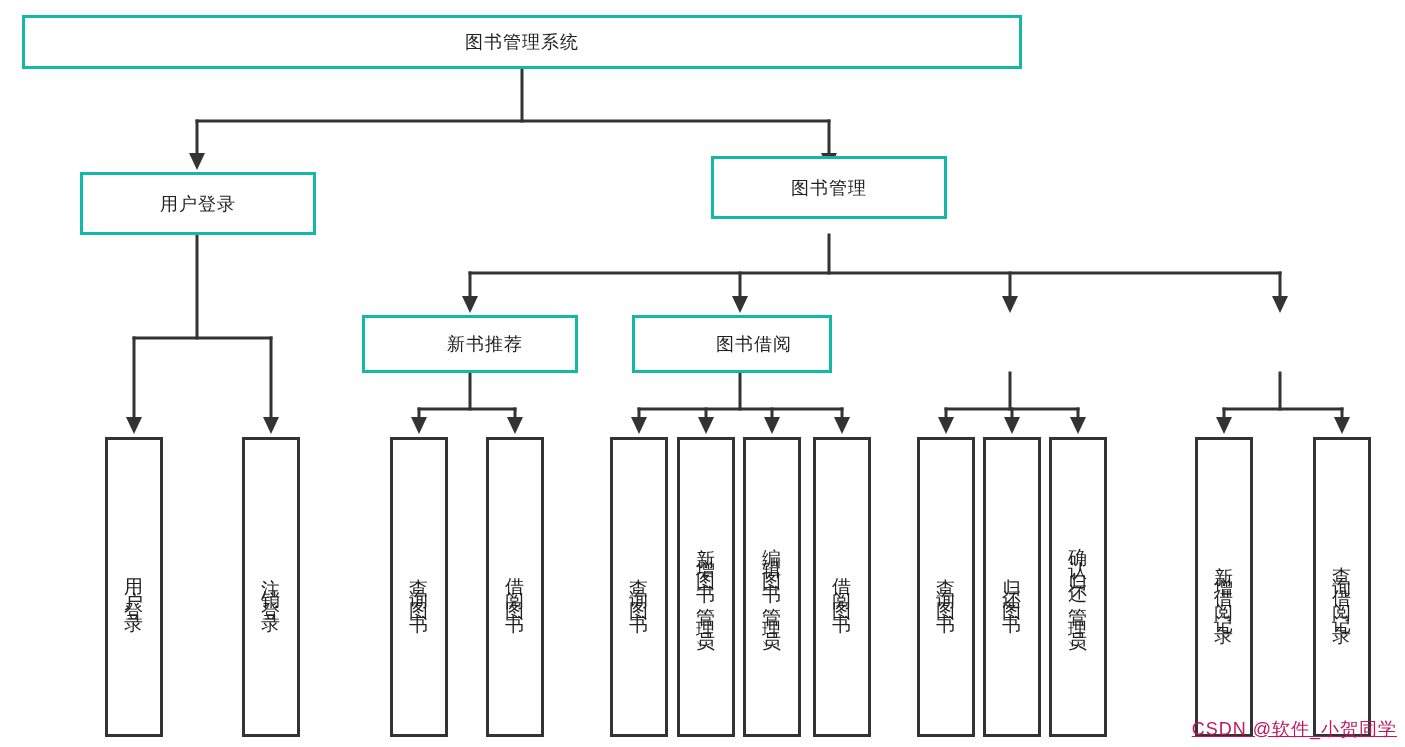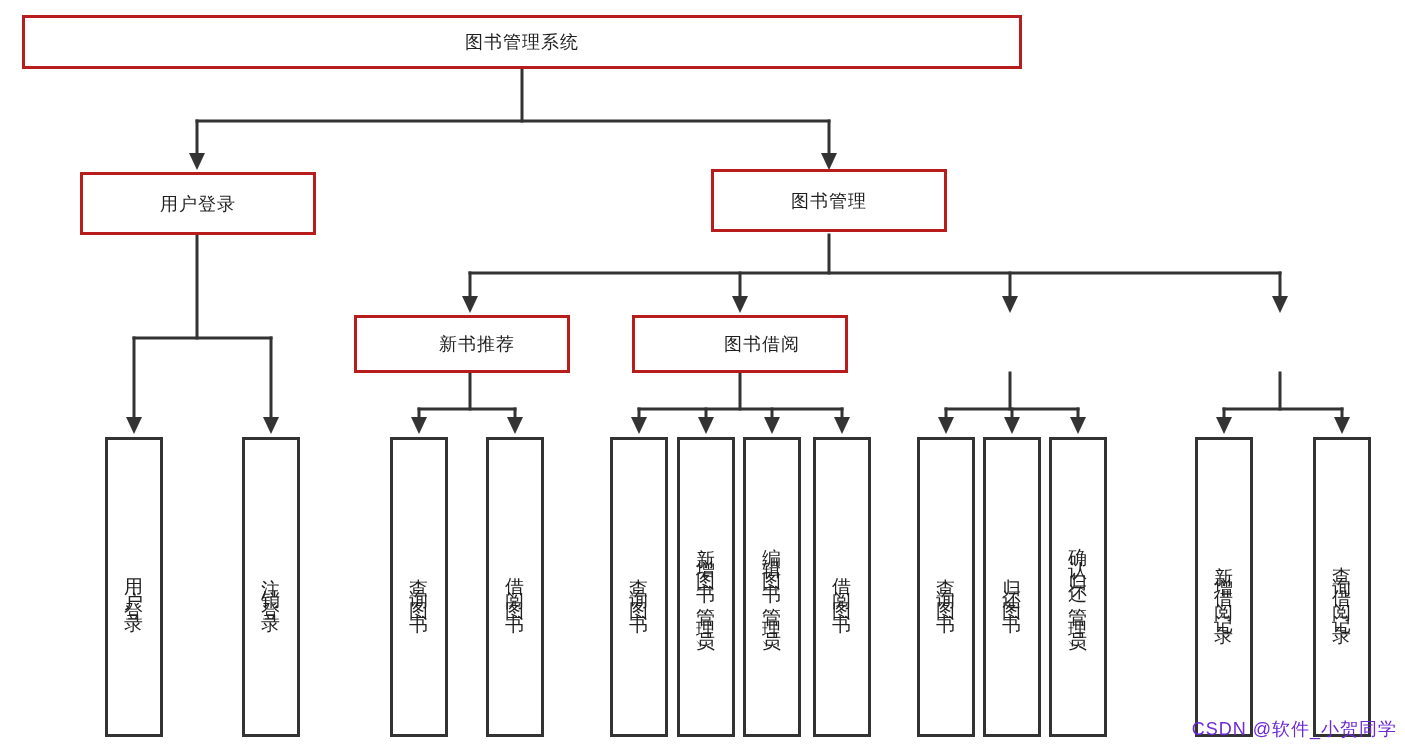--- a/index.html
+++ b/index.html
@@ -2,35 +2,35 @@
 <html><head>
 <meta charset="utf-8">
 <style>
   html,body{margin:0;padding:0;background:#ffffff;}
   .canvas{
     position:relative;width:1405px;height:747px;background:#ffffff;overflow:hidden;
     font-family:"Liberation Sans","DejaVu Sans",sans-serif;color:#1f1f1f;
   }
   .wires{position:absolute;left:0;top:0;width:1405px;height:747px;}
   .node{
-    position:absolute;box-sizing:border-box;border:3px solid #b91c1c;background:#ffffff;
+    position:absolute;box-sizing:border-box;border:3px solid #14b8a6;background:#ffffff;
     display:flex;align-items:center;justify-content:center;
     font-size:18px;letter-spacing:1px;white-space:nowrap;
   }
   .vbox{
     position:absolute;box-sizing:border-box;border:3px solid #333333;background:#ffffff;
     top:437px;width:58px;height:300px;
     display:flex;align-items:center;justify-content:center;
   }
   .vbox span{
     writing-mode:vertical-rl;text-orientation:mixed;
     font-size:19px;letter-spacing:12px;line-height:1;white-space:nowrap;
   }
   .watermark{
-    position:absolute;right:8px;bottom:6px;font-size:18px;color:#6d28d9;letter-spacing:1px;
+    position:absolute;right:8px;bottom:6px;font-size:18px;color:#be185d;letter-spacing:1px;text-decoration:underline;
   }
 </style>
 </head>
 <body>
 
 <div class="canvas">
 
   <svg class="wires" width="1405" height="747" viewBox="0 0 1405 747" xmlns="http://www.w3.org/2000/svg">
     <g stroke="#333333" stroke-width="3" fill="none" stroke-linecap="square">
 
@@ -100,28 +100,28 @@
     </g>
   </svg>
 
   <div class="node" style="left:22px;top:15px;width:1000px;height:54px;">
     <span>图书管理系统</span>
   </div>
 
   <div class="node" style="left:80px;top:172px;width:236px;height:63px;">
     <span>用户登录</span>
   </div>
-  <div class="node" style="left:711px;top:169px;width:236px;height:63px;">
+  <div class="node" style="left:711px;top:156px;width:236px;height:63px;">
     <span>图书管理</span>
   </div>
 
-  <div class="node" style="left:354px;top:315px;width:216px;height:58px;padding-left:30px;">
+  <div class="node" style="left:362px;top:315px;width:216px;height:58px;padding-left:30px;">
     <span>新书推荐</span>
   </div>
-  <div class="node" style="left:632px;top:315px;width:216px;height:58px;padding-left:44px;">
+  <div class="node" style="left:632px;top:315px;width:200px;height:58px;padding-left:44px;">
     <span>图书借阅</span>
   </div>
 
   <div class="vbox" style="left:105px;">
     <span>用户登录</span>
   </div>
   <div class="vbox" style="left:242px;">
     <span>注销登录</span>
   </div>
 

